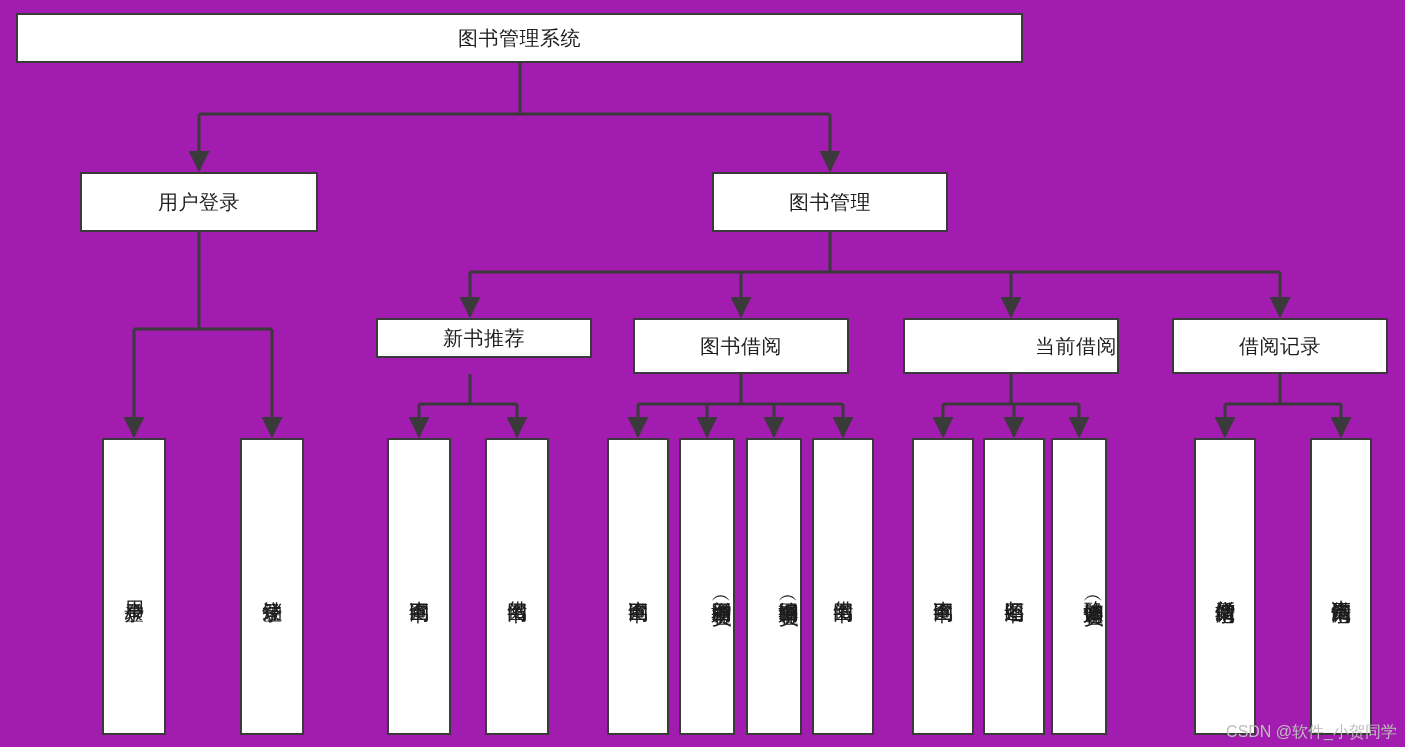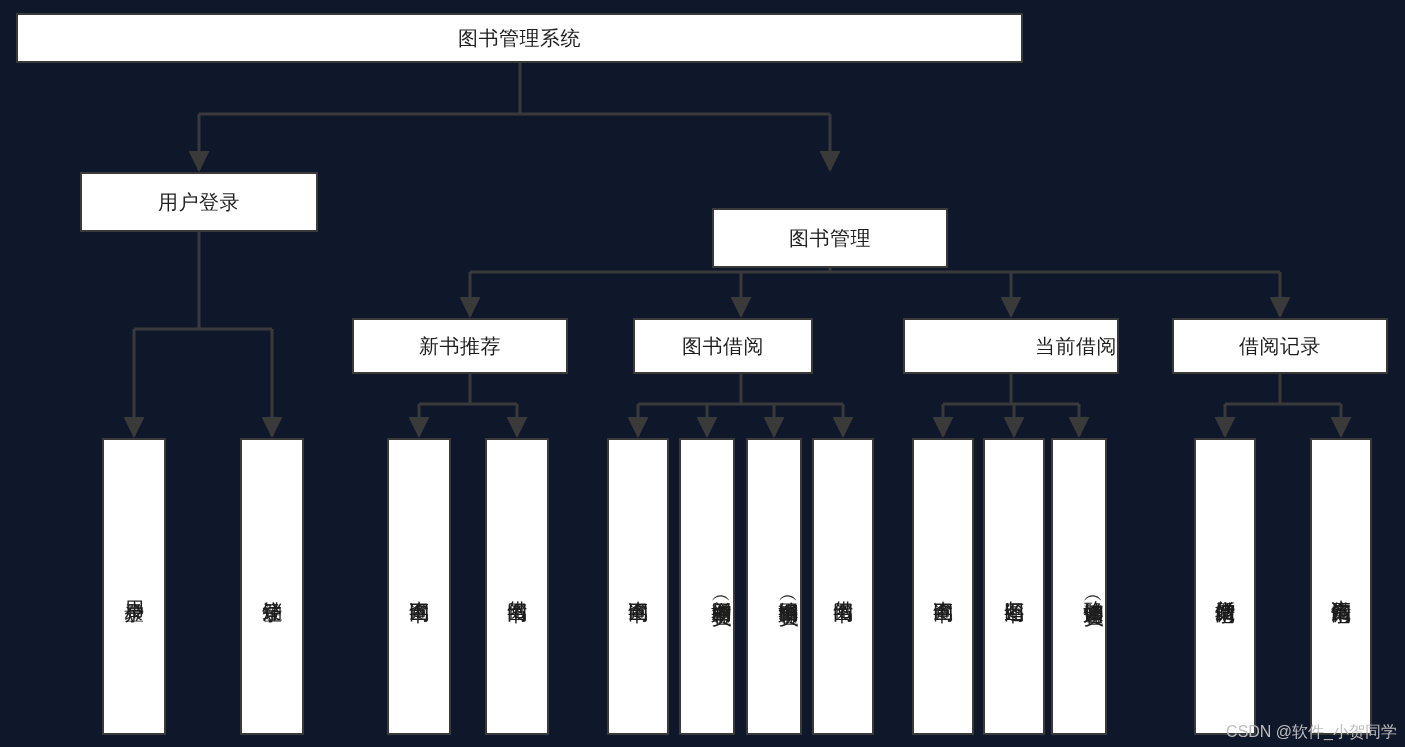--- a/index.html
+++ b/index.html
@@ -7,21 +7,21 @@
     padding: 0;
     background: #ffffff;
   }
   body {
     font-family: "Liberation Sans", "DejaVu Sans", sans-serif;
   }
   #canvas {
     position: relative;
     width: 1405px;
     height: 747px;
-    background: #0f172a;
+    background: #a21caf;
     overflow: hidden;
   }
   #svg-layer {
     position: absolute;
     left: 0;
     top: 0;
     width: 1405px;
     height: 747px;
   }
   .node {
@@ -116,27 +116,27 @@
       </g>
   </svg>
 
   <div id="nodes-layer">
       <div class="node node-h" style="left: 16px; top: 13px; width: 1007px; height: 50px;">
         <span class="node-label">图书管理系统</span>
       </div>
       <div class="node node-h" style="left: 80px; top: 172px; width: 238px; height: 60px;">
         <span class="node-label">用户登录</span>
       </div>
-      <div class="node node-h" style="left: 712px; top: 172px; width: 236px; height: 60px; margin-top: 36px;">
+      <div class="node node-h" style="left: 712px; top: 172px; width: 236px; height: 60px;">
         <span class="node-label">图书管理</span>
       </div>
-      <div class="node node-h" style="left: 352px; top: 318px; width: 216px; height: 56px;">
+      <div class="node node-h" style="left: 376px; top: 318px; width: 216px; height: 40px;">
         <span class="node-label">新书推荐</span>
       </div>
-      <div class="node node-h" style="left: 633px; top: 318px; width: 180px; height: 56px;">
+      <div class="node node-h" style="left: 633px; top: 318px; width: 216px; height: 56px;">
         <span class="node-label">图书借阅</span>
       </div>
       <div class="node node-h" style="left: 903px; top: 318px; width: 216px; height: 56px; justify-content: flex-end;">
         <span class="node-label">当前借阅</span>
       </div>
       <div class="node node-h" style="left: 1172px; top: 318px; width: 216px; height: 56px;">
         <span class="node-label">借阅记录</span>
       </div>
       <div class="node node-v short" style="left: 102px; top: 438px; width: 64px; height: 297px;">
         <span class="node-label">用户登录</span>

